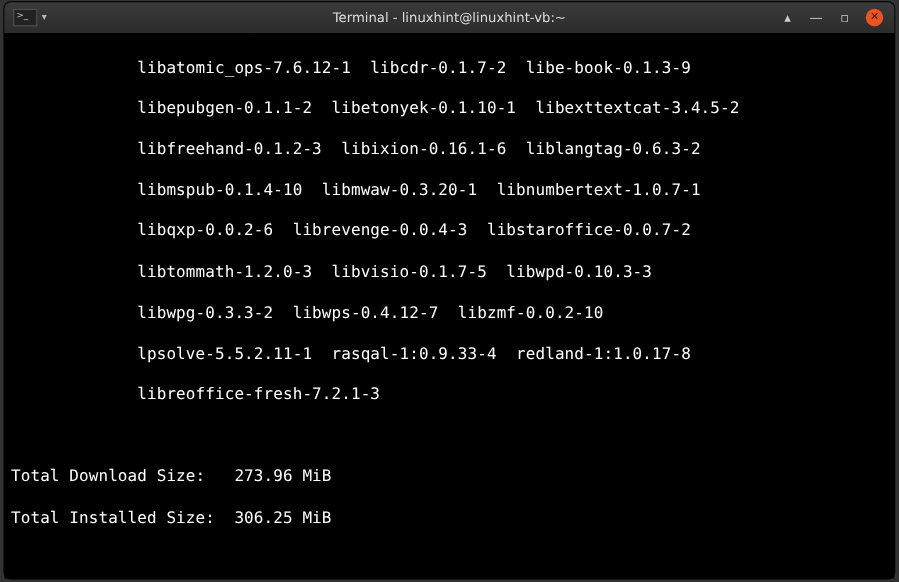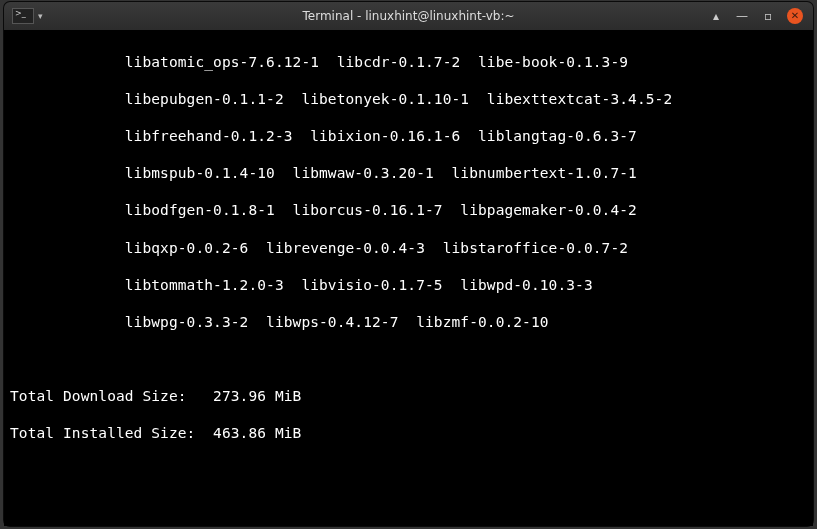--- a/index.html
+++ b/index.html
@@ -117,29 +117,30 @@
       <div class="ctl">▴</div>
       <div class="ctl">—</div>
       <div class="ctl">▫</div>
       <div class="close">✕</div>
     </div>
   </div>
 
   <div class="term">
 <span class="row">             libatomic_ops-7.6.12-1  libcdr-0.1.7-2  libe-book-0.1.3-9</span>
 <span class="row">             libepubgen-0.1.1-2  libetonyek-0.1.10-1  libexttextcat-3.4.5-2</span>
-<span class="row">             libfreehand-0.1.2-3  libixion-0.16.1-6  liblangtag-0.6.3-7</span>
+<span class="row">             libfreehand-0.1.2-3  libixion-0.16.1-6  liblangtag-0.6.3-2</span>
 <span class="row">             libmspub-0.1.4-10  libmwaw-0.3.20-1  libnumbertext-1.0.7-1</span>
-<span class="row">             libodfgen-0.1.8-1  liborcus-0.16.1-7  libpagemaker-0.0.4-2</span>
 <span class="row">             libqxp-0.0.2-6  librevenge-0.0.4-3  libstaroffice-0.0.7-2</span>
 <span class="row">             libtommath-1.2.0-3  libvisio-0.1.7-5  libwpd-0.10.3-3</span>
 <span class="row">             libwpg-0.3.3-2  libwps-0.4.12-7  libzmf-0.0.2-10</span>
+<span class="row">             lpsolve-5.5.2.11-1  rasqal-1:0.9.33-4  redland-1:1.0.17-8</span>
+<span class="row">             libreoffice-fresh-7.2.1-3</span>
 <span class="row"> </span>
 <span class="row">Total Download Size:   273.96 MiB</span>
-<span class="row">Total Installed Size:  463.86 MiB</span>
+<span class="row">Total Installed Size:  306.25 MiB</span>
 
 
 
 
 
 
 
 
 
 

